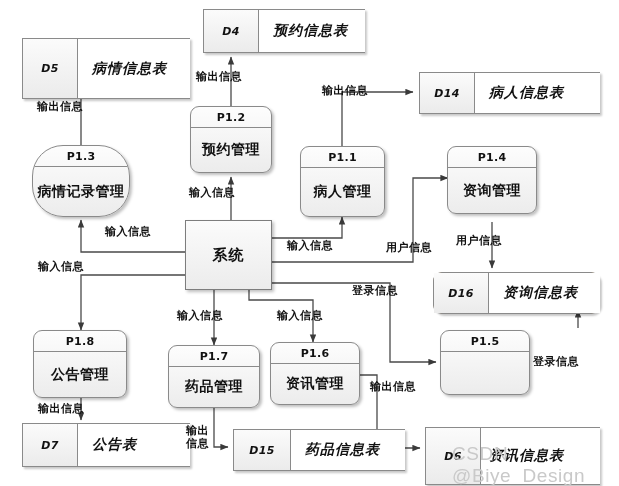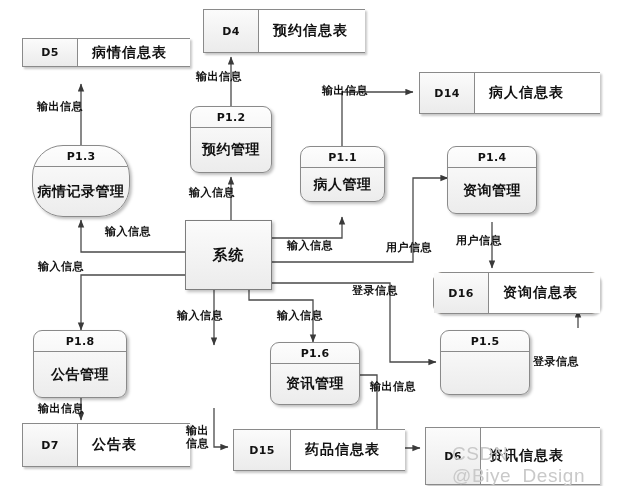--- a/index.html
+++ b/index.html
@@ -16,20 +16,21 @@
   
   .store{
     position:absolute;
     box-sizing:border-box;
     border:1px solid #8a8a8a;
     border-right:none;
     background:#a16207;
     box-shadow:2px 2px 2px rgba(0,0,0,.22);
     display:flex;
     align-items:stretch;
+    font-style:italic;
   }
   .store .id{
     box-sizing:border-box;
     border-right:1px solid #8a8a8a;
     background:linear-gradient(to bottom,#fbfbfb,#ebebeb);
     display:flex;align-items:center;justify-content:center;
     font-size:11px;font-weight:bold;color:#111;
     letter-spacing:.3px;
   }
   .store .nm{
@@ -146,21 +147,21 @@
 
       <path d="M272,283 L390,283 L390,362 L436,362" marker-end="url(#ah)"></path>
 
       <path d="M578,328 L578,310" marker-end="url(#ah)"></path>
 
       <path d="M360,375 L377,375 L377,448 L420,448" marker-end="url(#ah)"></path>
 
     </g>
   </svg>
 
-  <div class="store" style="left:22px;top:38px;width:168px;height:29px;">
+  <div class="store" style="left:22px;top:38px;width:168px;height:61px;">
     <div class="id" style="width:55px;">D5</div>
     <div class="nm">病情信息表</div>
   </div>
 
   <div class="store" style="left:203px;top:9px;width:162px;height:44px;">
     <div class="id" style="width:55px;">D4</div>
     <div class="nm">预约信息表</div>
   </div>
 
   <div class="store" style="left:419px;top:72px;width:181px;height:42px;">
@@ -191,35 +192,39 @@
   <div class="proc" style="left:32px;top:145px;width:98px;height:72px;border-radius:31px;">
     <div class="ph">P1.3</div>
     <div class="pb">病情记录管理</div>
   </div>
 
   <div class="proc" style="left:190px;top:106px;width:82px;height:67px;">
     <div class="ph">P1.2</div>
     <div class="pb">预约管理</div>
   </div>
 
-  <div class="proc" style="left:300px;top:146px;width:85px;height:56px;border-radius:10px;">
+  <div class="proc" style="left:300px;top:146px;width:85px;height:71px;">
     <div class="ph">P1.1</div>
     <div class="pb">病人管理</div>
   </div>
 
   <div class="proc" style="left:447px;top:146px;width:90px;height:68px;">
     <div class="ph">P1.4</div>
     <div class="pb">资询管理</div>
   </div>
 
   <div class="proc" style="left:33px;top:330px;width:94px;height:68px;">
     <div class="ph">P1.8</div>
     <div class="pb">公告管理</div>
   </div>
 
+  <div class="proc" style="left:168px;top:345px;width:92px;height:63px;">
+    <div class="ph">P1.7</div>
+    <div class="pb">药品管理</div>
+  </div>
 
   <div class="proc" style="left:270px;top:342px;width:90px;height:63px;">
     <div class="ph">P1.6</div>
     <div class="pb">资讯管理</div>
   </div>
 
   <div class="proc" style="left:440px;top:330px;width:90px;height:65px;">
     <div class="ph">P1.5</div>
   </div>
 

